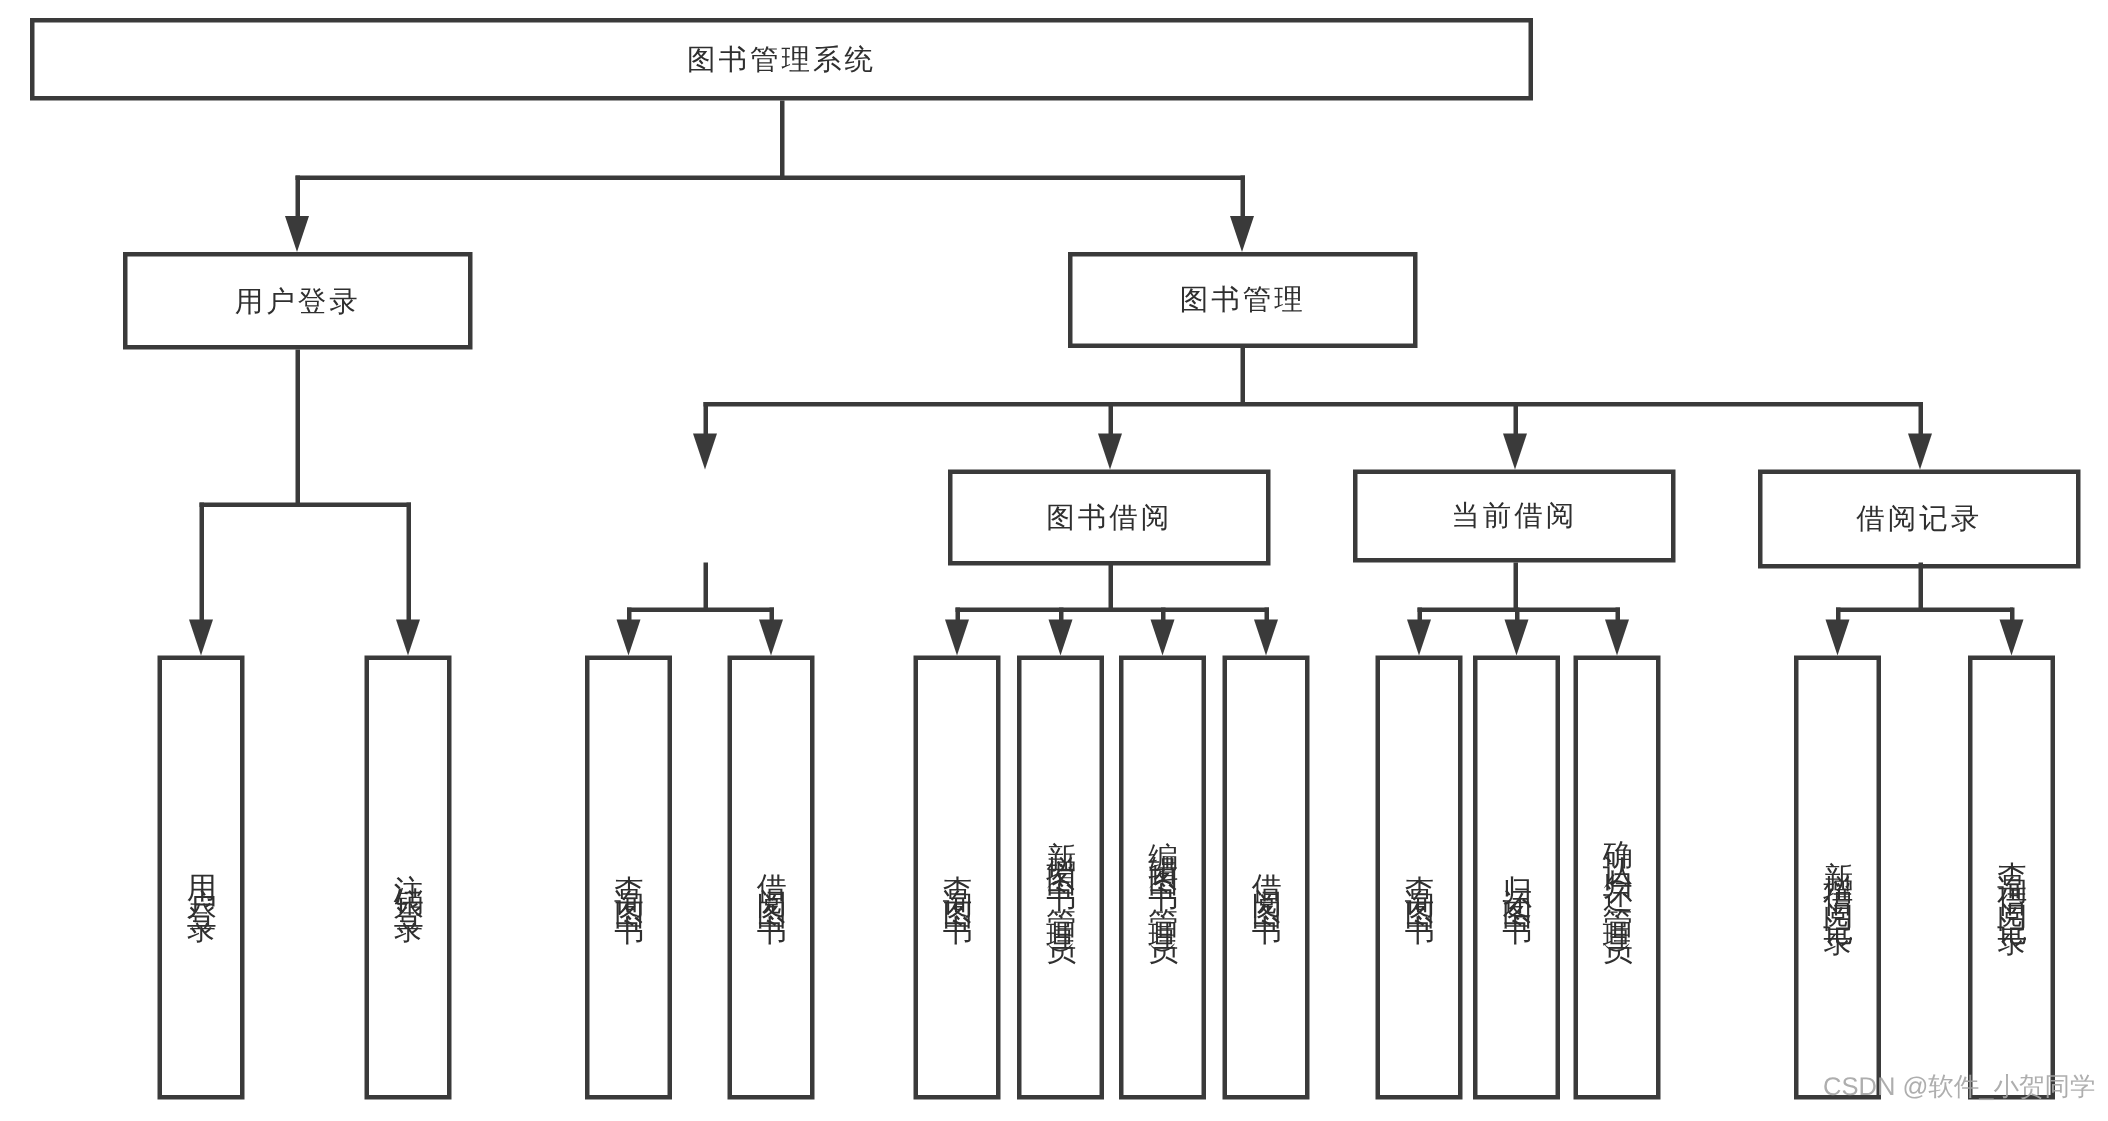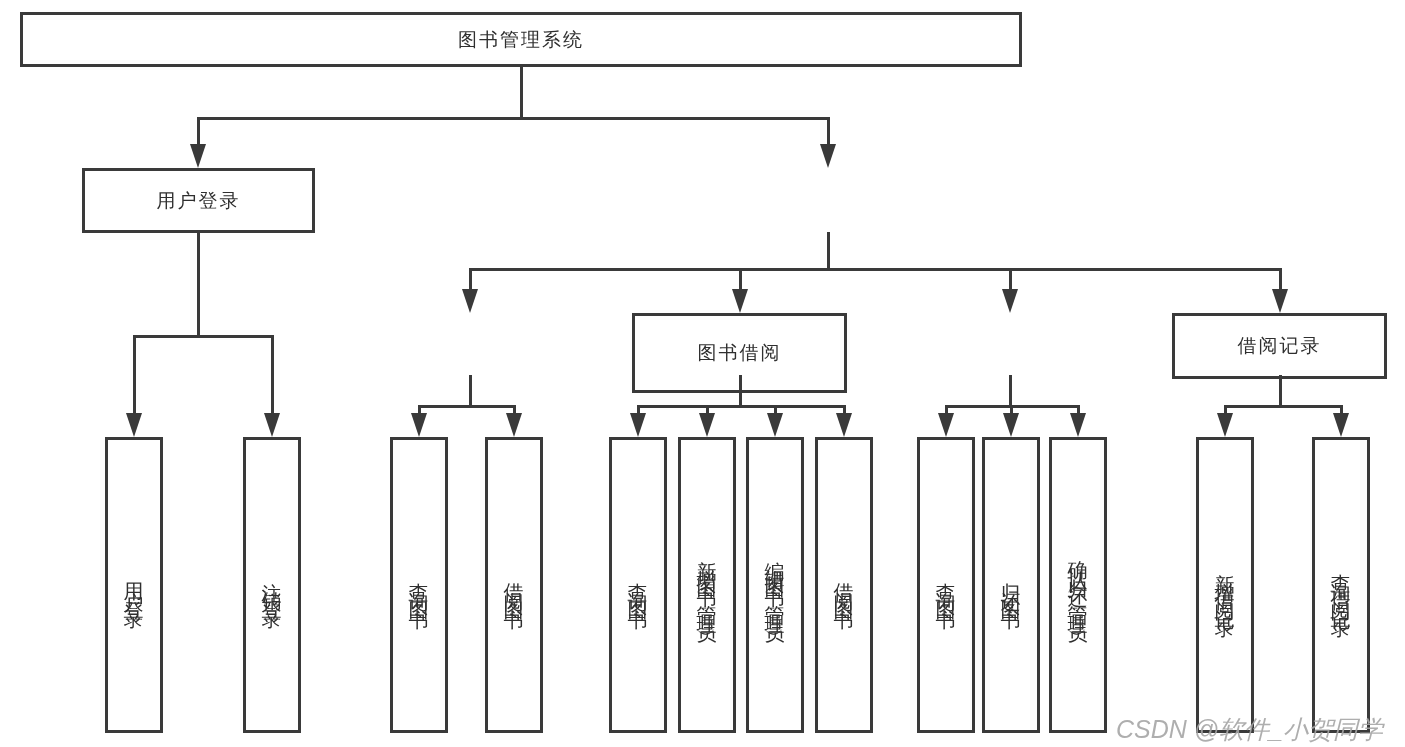--- a/index.html
+++ b/index.html
@@ -25,39 +25,45 @@
     color:#2f2f2f;font-size:20px;letter-spacing:9px;line-height:1;
   }
   .hline{position:absolute;height:3px;background:#3a3a3a;}
   .vline{position:absolute;width:3px;background:#3a3a3a;}
   .arrow{
     position:absolute;width:0;height:0;
     border-left:8px solid transparent;border-right:8px solid transparent;
     border-top:24px solid #3a3a3a;
   }
   .watermark{
-    position:absolute;top:713px;right:22px;z-index:10;
-    color:#a6a6a6;opacity:.9;font-size:25px;white-space:nowrap;font-style:italic;
+    position:absolute;top:713px;right:8px;z-index:10;
+    color:#a6a6a6;opacity:.9;font-size:17px;white-space:nowrap;
   }
 </style>
 </head>
 <body>
 
 <div class="canvas">
 
   <div class="node" style="left:20px;top:12px;width:1002px;height:55px;">
     <span>图书管理系统</span>
   </div>
 
   <div class="node" style="left:82px;top:168px;width:233px;height:65px;">
     <span>用户登录</span>
   </div>
+  <div class="node" style="left:712px;top:168px;width:233px;height:64px;">
+    <span>图书管理</span>
+  </div>
 
-  <div class="node" style="left:632px;top:313px;width:215px;height:80px;">
+  <div class="node" style="left:632px;top:313px;width:215px;height:64px;">
     <span>图书借阅</span>
+  </div>
+  <div class="node" style="left:902px;top:313px;width:215px;height:62px;">
+    <span>当前借阅</span>
   </div>
   <div class="node" style="left:1172px;top:313px;width:215px;height:66px;">
     <span>借阅记录</span>
   </div>
 
   <div class="leaf" style="left:105px;">
     <span>用户登录</span>
   </div>
   <div class="leaf" style="left:243px;">
     <span>注销登录</span>

